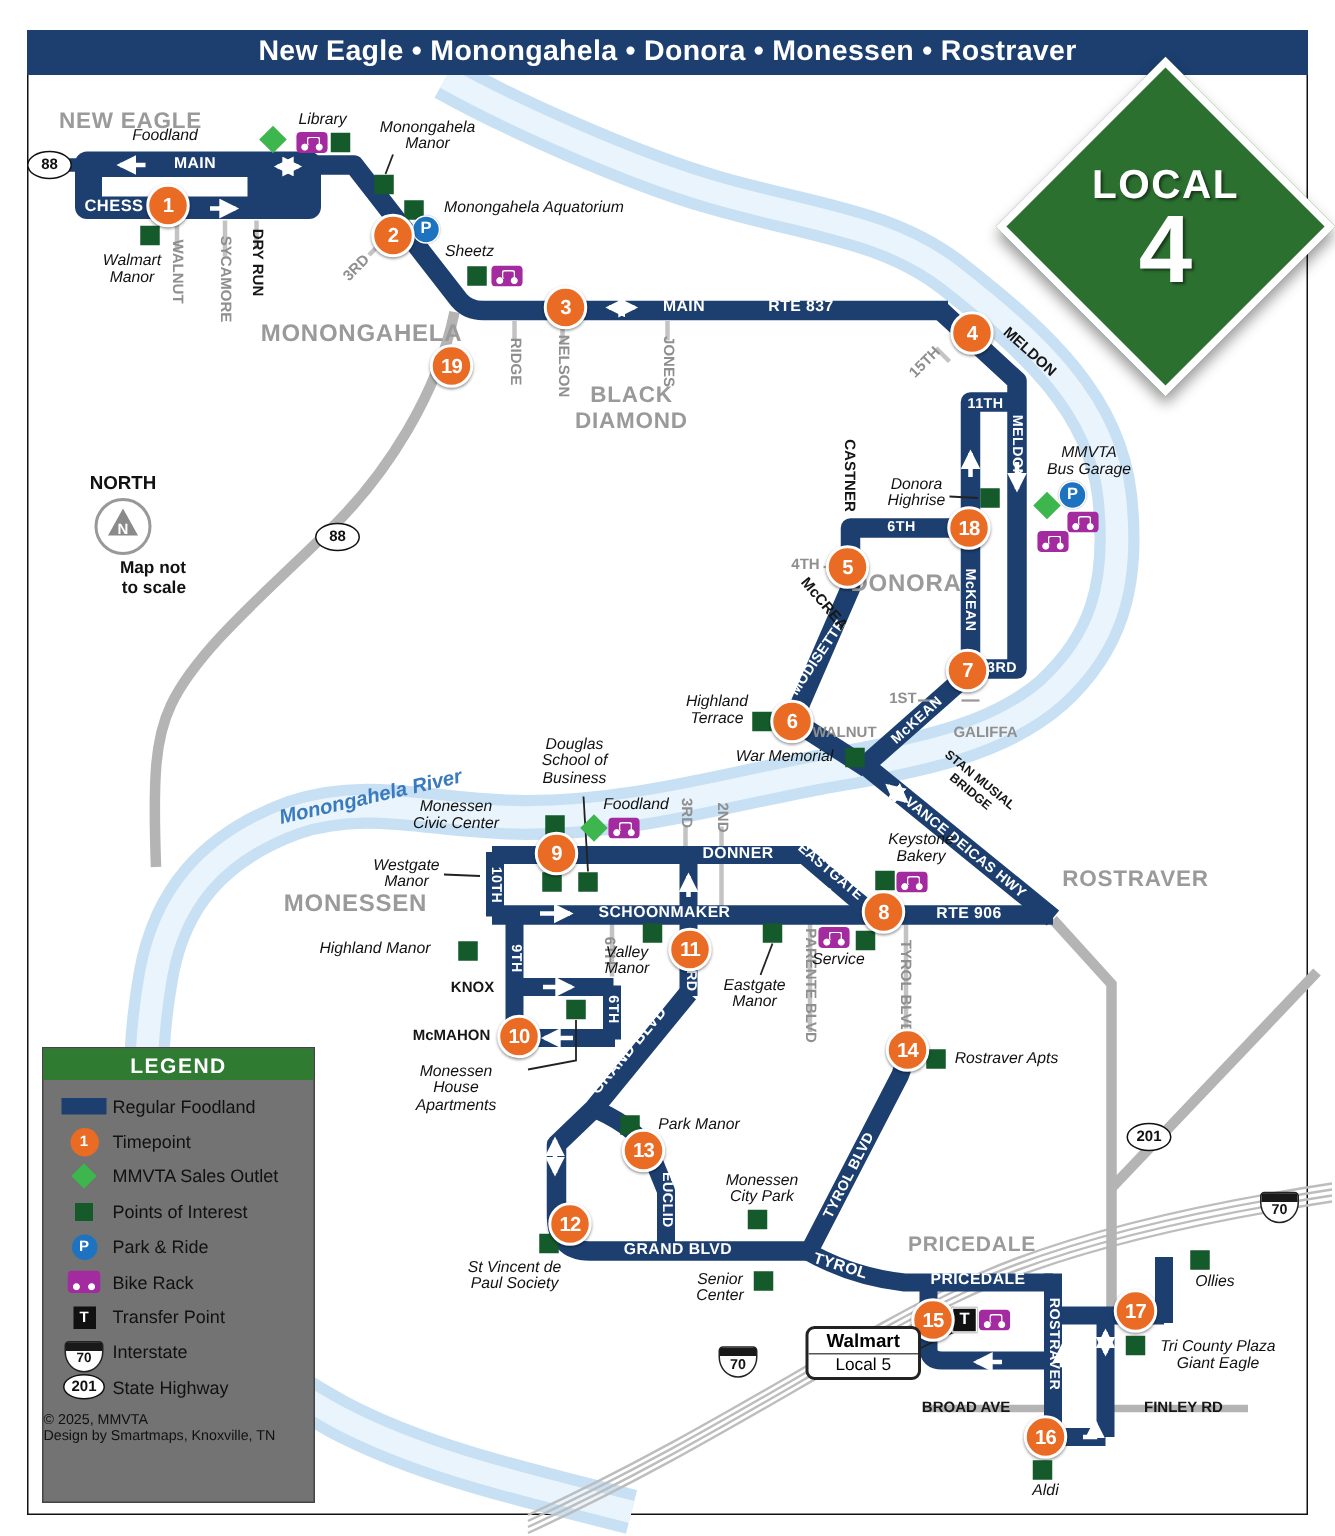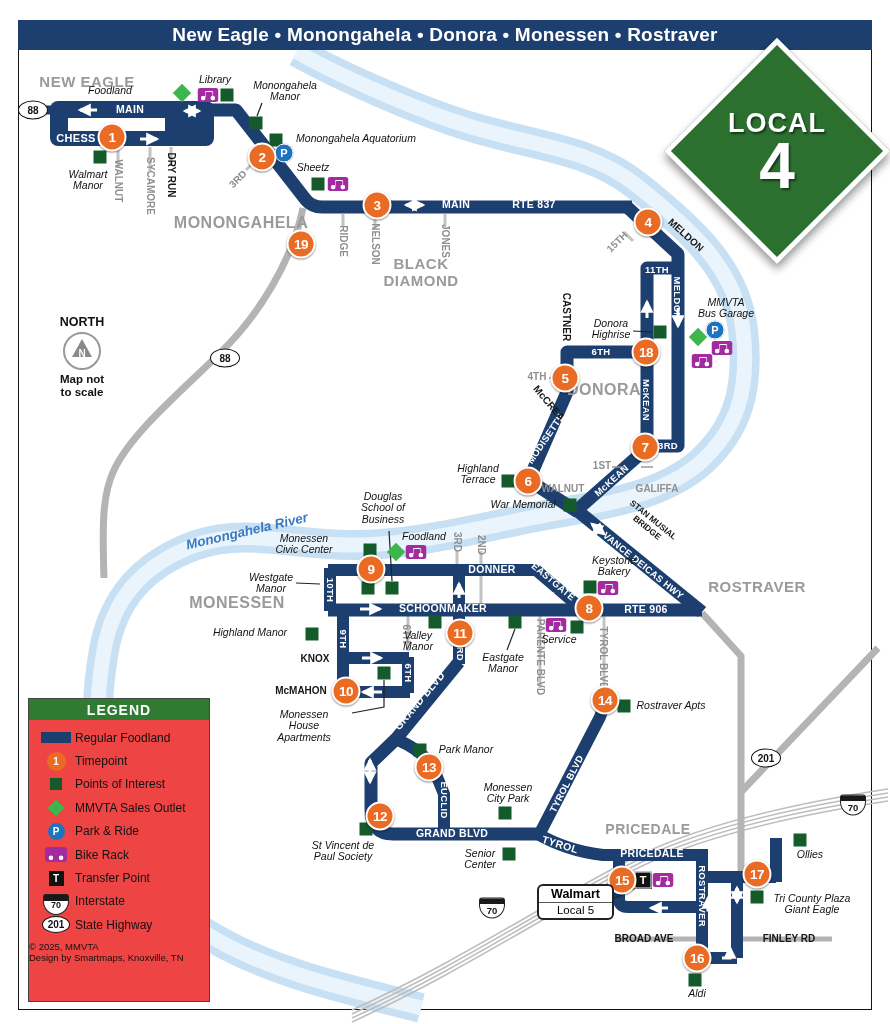--- a/index.html
+++ b/index.html
@@ -24,23 +24,23 @@
   .tr{width:15px;height:15px;background:#111;border:1.5px solid #fff;box-shadow:0 0 1px #000;color:#fff;font-weight:bold;font-size:11px;display:flex;align-items:center;justify-content:center;}
   .oval{width:28px;height:17px;background:#fff;border:1.6px solid #111;border-radius:50%;color:#111;font-weight:bold;font-size:10px;display:flex;align-items:center;justify-content:center;}
   .shield{width:26px;height:21px;background:linear-gradient(#191919 0 30%,#fdfdfd 30%);border:1px solid #222;border-radius:3px 3px 50% 50%/3px 3px 65% 65%;color:#111;font-weight:bold;font-size:9.5px;display:flex;align-items:flex-end;justify-content:center;padding-bottom:1px;box-sizing:border-box;}
   .riverlbl{position:absolute;left:247px;top:531px;transform:translate(-50%,-50%) rotate(-13deg);color:#3a7abf;font-style:italic;font-weight:bold;font-size:13.5px;z-index:2;}
   
   #compass{position:absolute;left:40px;top:315px;width:84px;text-align:center;z-index:2;}
   #compass .ctitle{font-weight:bold;font-size:12.5px;color:#111;}
   #compass .ccirc{position:relative;width:34px;height:34px;border:2px solid #999;border-radius:50%;margin:3px auto;background:#fff;}
   #compass .ctri{position:absolute;left:50%;top:5px;transform:translateX(-50%);width:0;height:0;border-left:10px solid rgba(0,0,0,0);border-right:10px solid rgba(0,0,0,0);border-bottom:18px solid #8a8a8a;}
   #compass .cn{position:absolute;left:50%;top:14px;transform:translateX(-50%);color:#fff;font-weight:bold;font-size:10px;}
-  #compass .cnote{font-weight:bold;font-size:11.5px;color:#111;white-space:pre-line;line-height:1.15;margin-top:2px;}
+  #compass .cnote{font-weight:bold;font-size:11.5px;color:#111;white-space:pre-line;line-height:1.15;margin-top:2px;text-align:right;}
   
-  #legend{position:absolute;left:28px;top:698px;width:182px;height:304px;background:#ef4444;border:1.5px solid #444;z-index:5;box-sizing:border-box;}
+  #legend{position:absolute;left:28px;top:698px;width:182px;height:304px;background:#737373;border:1.5px solid #444;z-index:5;box-sizing:border-box;}
   #legend .lhead{height:21px;background:#2e7b31;display:flex;align-items:center;justify-content:center;color:#fff;font-weight:bold;font-size:14px;letter-spacing:1px;}
   #legend ul{list-style:none;margin:6px 0 0 0;padding:0;}
   .litem{display:flex;align-items:center;height:23.4px;}
   .licon{position:relative;z-index:0;width:38px;height:22px;flex:0 0 38px;display:flex;align-items:center;justify-content:center;font-weight:bold;font-size:10px;color:#111;margin-left:8px;}
   .licon::before{position:absolute;z-index:-1;}
   .li-swatch .licon::before{content:"";width:30px;height:11px;background:#1c3f70;}
   .li-tp .licon{color:#fff;}.li-tp .licon::before{content:"";width:19px;height:19px;border-radius:50%;background:#e96b24;}
   .li-sq .licon::before{content:"";width:12px;height:12px;background:#155a2b;}
   .li-dia .licon::before{content:"";width:12px;height:12px;background:#3cb64d;transform:rotate(45deg);}
   .li-pr .licon{color:#fff;}.li-pr .licon::before{content:"";width:17px;height:17px;border-radius:50%;background:#1e73c0;}
@@ -407,27 +407,27 @@
     <ul>
 
     <li class="litem li-swatch">
         <span class="licon"></span>
         <span class="lilabel">Regular Foodland</span>
       </li>
         <li class="litem li-tp">
         <span class="licon">1</span>
         <span class="lilabel">Timepoint</span>
       </li>
+        <li class="litem li-dia">
+        <span class="licon"></span>
+        <span class="lilabel">MMVTA Sales Outlet</span>
+      </li>
         <li class="litem li-sq">
         <span class="licon"></span>
         <span class="lilabel">Points of Interest</span>
-      </li>
-        <li class="litem li-dia">
-        <span class="licon"></span>
-        <span class="lilabel">MMVTA Sales Outlet</span>
       </li>
         <li class="litem li-pr">
         <span class="licon">P</span>
         <span class="lilabel">Park &amp; Ride</span>
       </li>
         <li class="litem li-bike">
         <span class="licon"></span>
         <span class="lilabel">Bike Rack</span>
       </li>
         <li class="litem li-tr">

